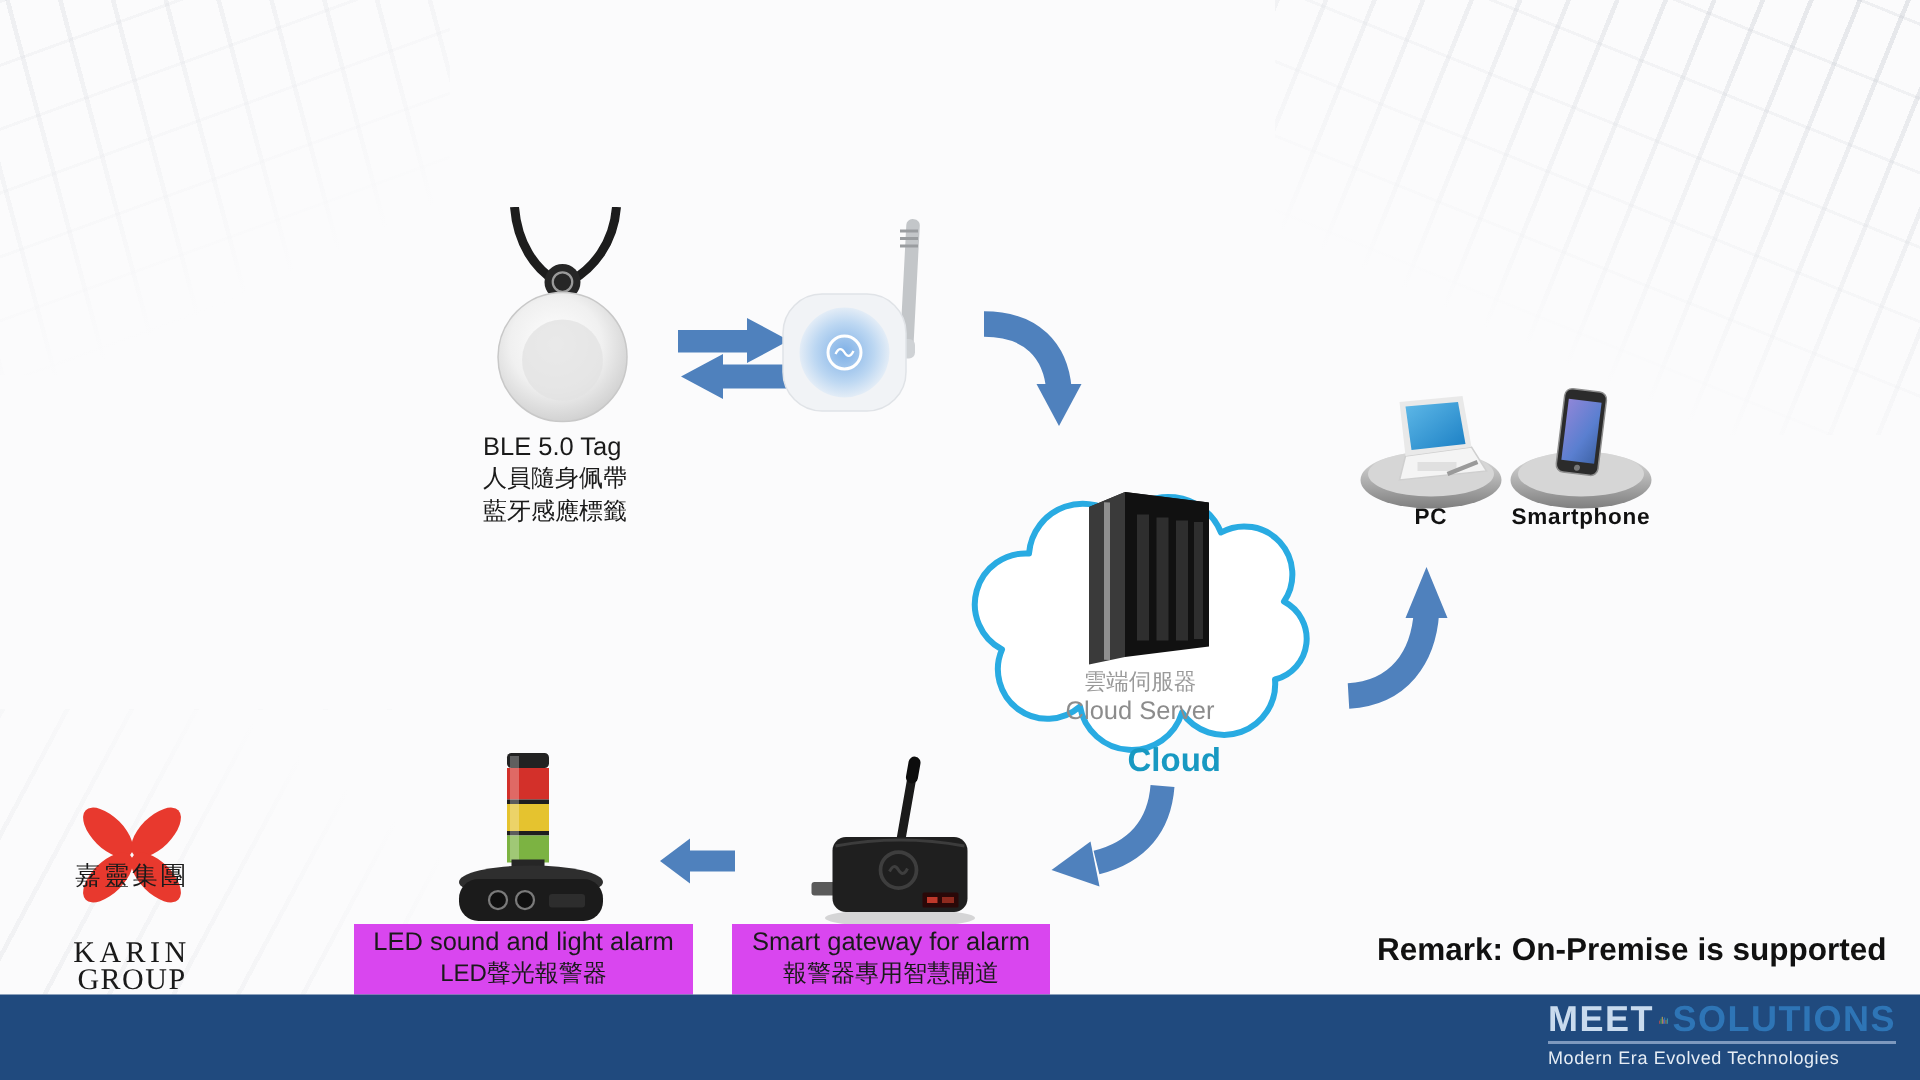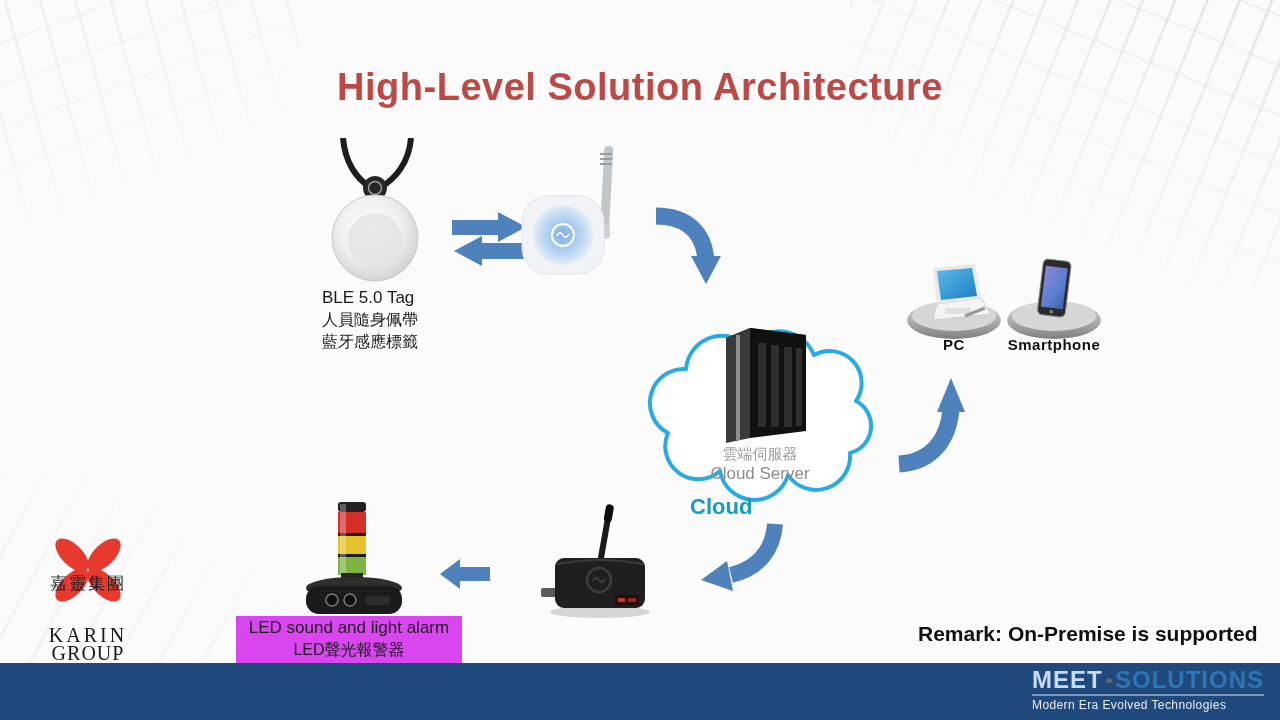--- a/index.html
+++ b/index.html
@@ -22,21 +22,21 @@
     background:
       linear-gradient(35deg, rgba(251,251,252,0) 0%, #fbfbfc 75%),
       repeating-linear-gradient(118deg, rgba(195,198,205,.20) 0 3px, rgba(0,0,0,0) 3px 38px);}
   .title{left:0;right:0;top:66px;text-align:center;font-size:38px;font-weight:bold;
          color:#BB4A47;letter-spacing:.5px;}
   .lbl{color:#1a1a1a;font-size:17px;line-height:22px;}
   .lbl .zh{font-size:16px;}
   .lbl-center{text-align:center;}
   .whitebox{background:#d946ef;text-align:center;padding-top:1px;}
   .dev-caption{font-weight:bold;font-size:15px;color:#111;text-align:center;letter-spacing:.5px;}
-  .cloud-caption{font-weight:bold;font-size:22px;color:#1899C2;text-align:left;}
+  .cloud-caption{font-weight:bold;font-size:22px;color:#1899C2;text-align:right;}
   .remark{font-weight:bold;font-size:21px;color:#111;}
   .footer{left:0;top:663px;width:1280px;height:57px;background:#204A7E;}
   .meet{position:absolute;right:16px;top:5px;width:232px;}
   .meet-row{display:flex;align-items:flex-end;justify-content:space-between;gap:3px;
             border-bottom:2px solid #7E99BE;padding-bottom:2px;}
   .meet-w1{font-weight:bold;font-size:24px;color:#C9DBEE;letter-spacing:1px;line-height:24px;}
   .meet-w2{font-weight:bold;font-size:24px;color:#2E75B6;letter-spacing:1px;line-height:24px;}
   .meet-tag{margin-top:2px;text-align:left;font-size:12px;color:#E6EDF5;letter-spacing:.4px;}
   .karin-txt{left:38px;width:100px;text-align:center;color:#1a1a1a;
              font-family:"Liberation Serif","DejaVu Serif",serif;}
@@ -46,21 +46,20 @@
 </style>
 </head>
 <body>
 
 <div id="slide">
 
   <div class="abs corner corner-tr"></div>
   <div class="abs corner corner-tl"></div>
   <div class="abs corner corner-bl"></div>
 
-  <div class="abs title">High-Level Solution Architecture</div>
 
   <svg class="abs" style="left:315px;top:138px" width="120" height="157" viewBox="0 0 120 157">
     <defs>
       <radialGradient id="discG" cx="45%" cy="40%" r="65%">
         <stop offset="0%" stop-color="#ffffff"></stop>
           <stop offset="55%" stop-color="#f0f0f0"></stop>
         <stop offset="100%" stop-color="#cccccc"></stop>
       </radialGradient>
     </defs>
     <path d="M 28 0 C 30 25 42 41 55 49" stroke="#1d1d1d" stroke-width="6" fill="none"></path>
@@ -207,20 +206,24 @@
     <ellipse cx="66" cy="100" rx="48" ry="11" fill="#2e2e2e"></ellipse>
     <rect x="18" y="98" width="96" height="28" rx="13" fill="#1b1b1b"></rect>
     <circle cx="44" cy="112" r="6" fill="#101010" stroke="#7a7a7a" stroke-width="1.5"></circle>
     <circle cx="62" cy="112" r="6" fill="#101010" stroke="#7a7a7a" stroke-width="1.5"></circle>
     <rect x="78" y="108" width="24" height="9" rx="2" fill="#2d2d2d"></rect>
   </svg>
 
   <div class="abs whitebox lbl" style="left:236px;top:616px;width:226px;height:46px">
     <div>LED sound and light alarm</div>
     <div class="zh">LED聲光報警器</div>
+  </div>
+  <div class="abs whitebox lbl" style="left:488px;top:616px;width:212px;height:46px">
+    <div>Smart gateway for alarm</div>
+    <div class="zh">報警器專用智慧閘道</div>
   </div>
 
   <div class="abs remark" style="left:918px;top:622px;width:345px">Remark: On-Premise is supported</div>
 
   <svg class="abs" style="left:42px;top:536px" width="92" height="68" viewBox="0 0 92 68">
     <g fill="#E8392E">
       <ellipse cx="30" cy="19" rx="21" ry="10.5" transform="rotate(45 30 19)"></ellipse>
       <ellipse cx="62" cy="19" rx="21" ry="10.5" transform="rotate(-45 62 19)"></ellipse>
       <ellipse cx="30" cy="49" rx="21" ry="10.5" transform="rotate(-45 30 49)"></ellipse>
       <ellipse cx="62" cy="49" rx="21" ry="10.5" transform="rotate(45 62 49)"></ellipse>

